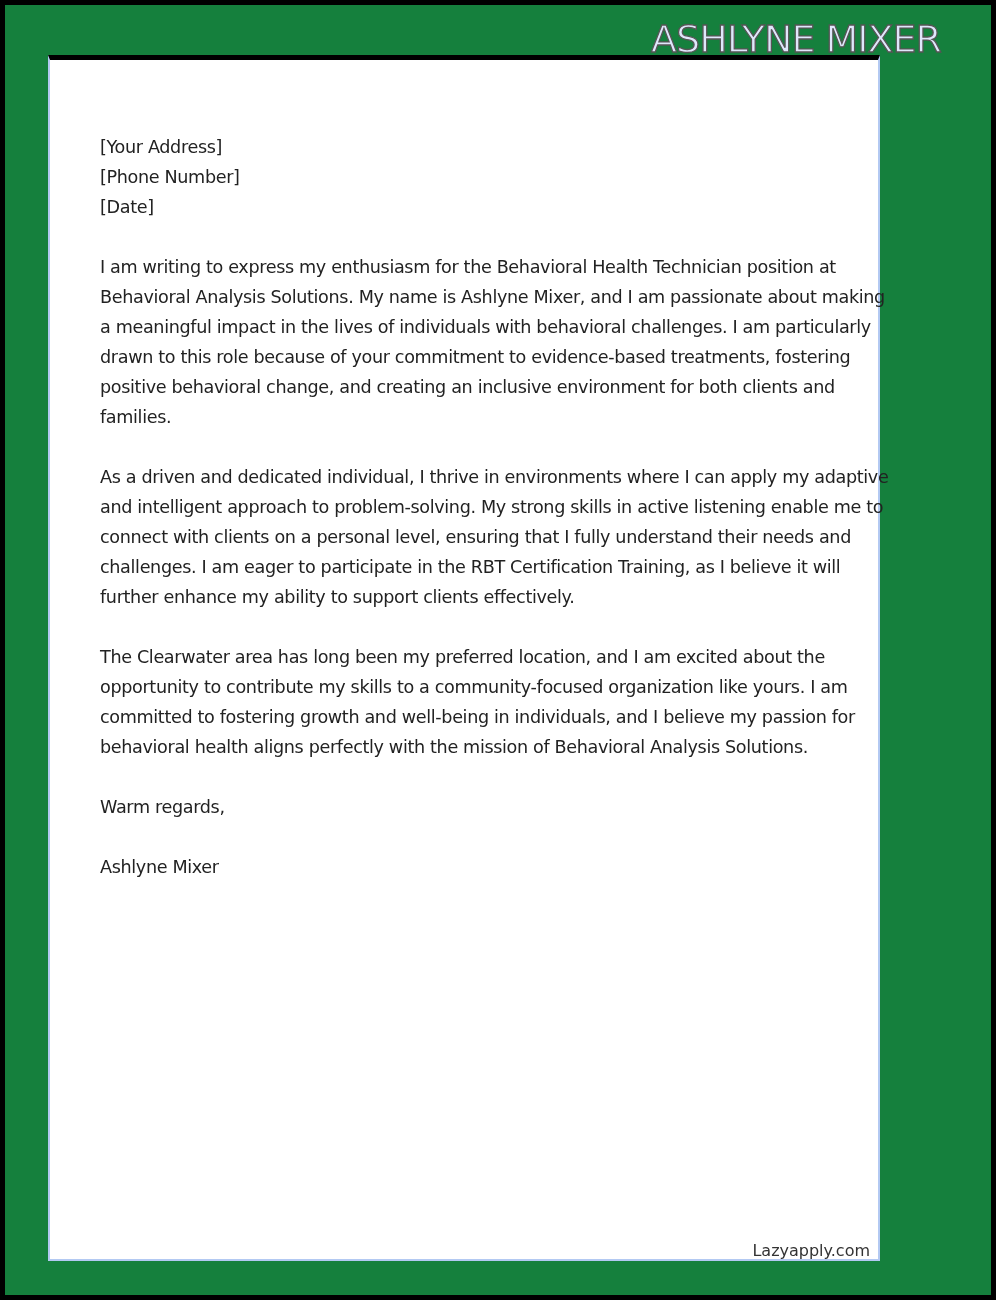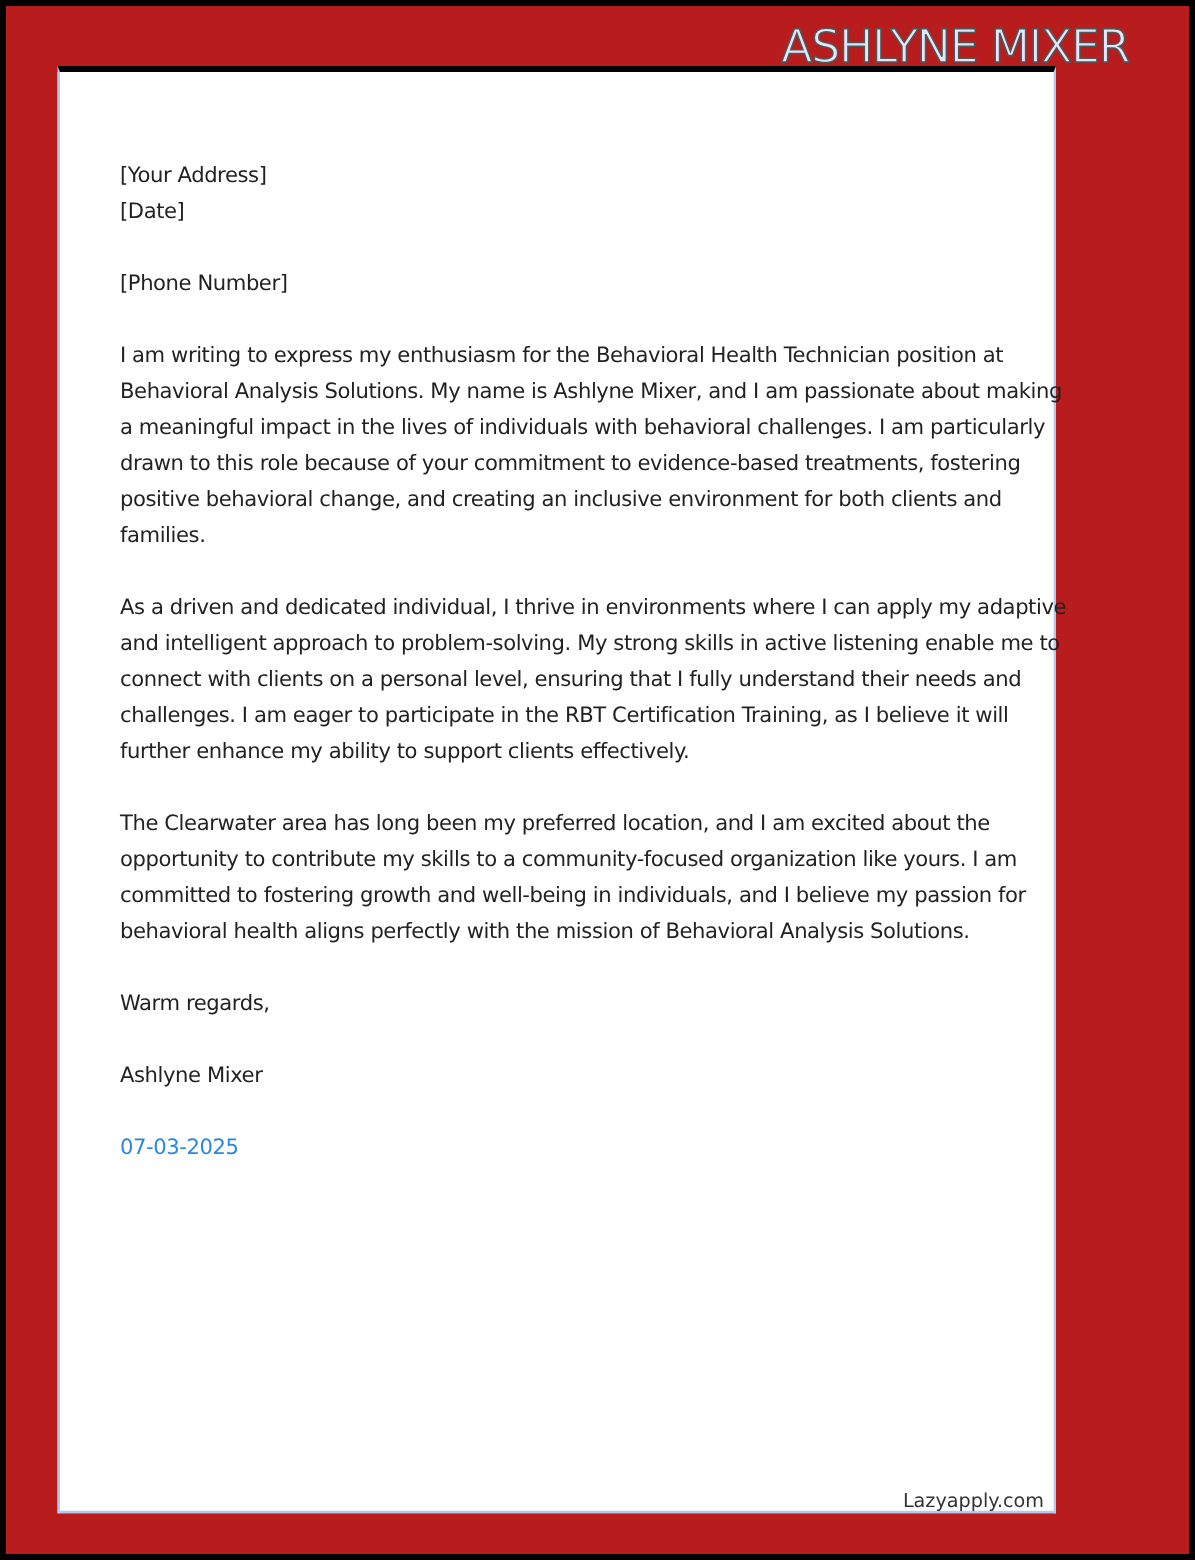--- a/index.html
+++ b/index.html
@@ -3,21 +3,21 @@
 <meta charset="utf-8">
 <style>
   html, body { margin: 0; padding: 0; }
   body {
     width: 996px; height: 1300px; overflow: hidden;
     background: #000;
     font-family: "DejaVu Sans", sans-serif;
   }
   .frame {
     position: absolute; left: 5px; top: 5px; width: 986px; height: 1290px;
-    background: #b91c1c;
+    background: #15803d;
   }
   .title {
     position: absolute; right: 50px; top: 12px;
     font-family: "DejaVu Sans", sans-serif;
     font-size: 38px; line-height: 44px;
     color: #dfe7fb;
     -webkit-text-stroke: 1.3px #555;
     letter-spacing: -1px;
     white-space: nowrap;
   }
@@ -45,25 +45,24 @@
 </head>
 <body>
 
 <div class="frame">
   <div class="title">ASHLYNE MIXER</div>
   <div class="paper">
     <div class="content">
       <p class="addr">
         </p>
         <div>[Your Address]</div>
+        <div>[Phone Number]</div>
         <div style="margin-bottom:30px">[Date]</div>
-        <div>[Phone Number]</div>
       <p></p>
       <p>I am writing to express my enthusiasm for the Behavioral Health Technician position at Behavioral Analysis Solutions. My name is Ashlyne Mixer, and I am passionate about making a meaningful impact in the lives of individuals with behavioral challenges. I am particularly drawn to this role because of your commitment to evidence-based treatments, fostering positive behavioral change, and creating an inclusive environment for both clients and families.</p>
       <p>As a driven and dedicated individual, I thrive in environments where I can apply my adaptive and intelligent approach to problem-solving. My strong skills in active listening enable me to connect with clients on a personal level, ensuring that I fully understand their needs and challenges. I am eager to participate in the RBT Certification Training, as I believe it will further enhance my ability to support clients effectively.</p>
       <p>The Clearwater area has long been my preferred location, and I am excited about the opportunity to contribute my skills to a community-focused organization like yours. I am committed to fostering growth and well-being in individuals, and I believe my passion for behavioral health aligns perfectly with the mission of Behavioral Analysis Solutions.</p>
       <p>Warm regards,</p>
       <p>Ashlyne Mixer</p>
-      <p class="date">07-03-2025</p>
     </div>
     <div class="footer">Lazyapply.com</div>
   </div>
 </div>
 
 </body></html>

